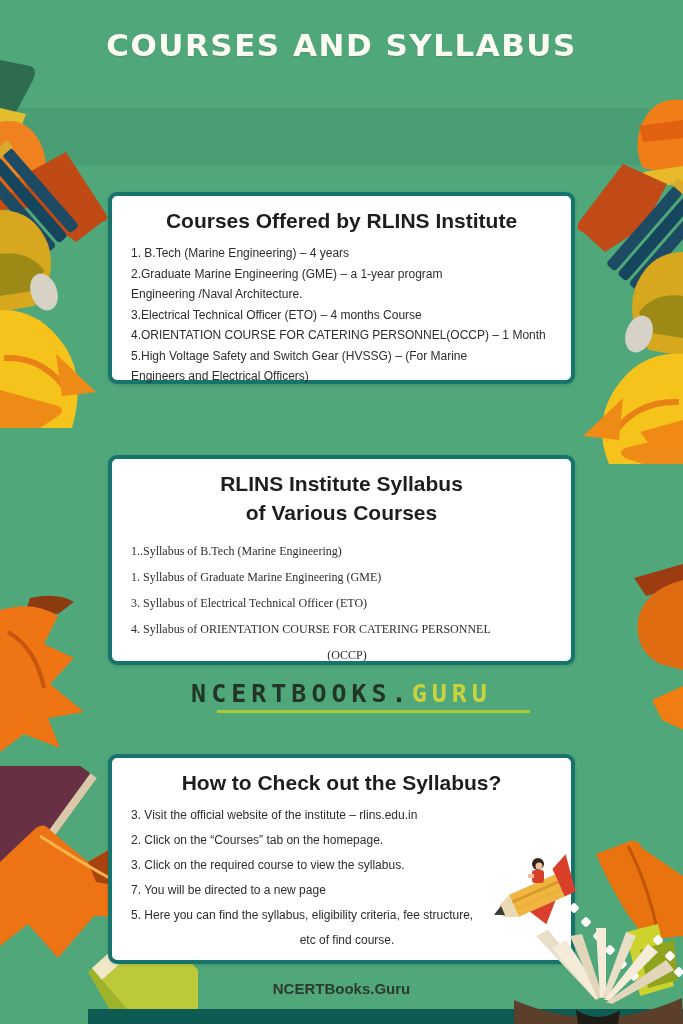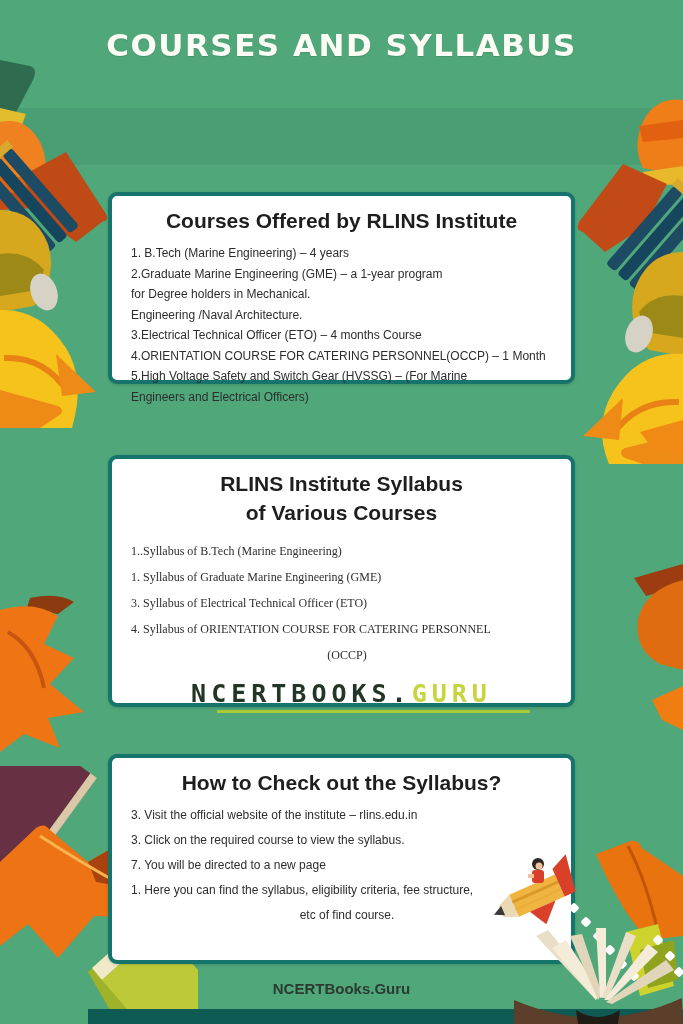--- a/index.html
+++ b/index.html
@@ -29,21 +29,21 @@
   .card{
     position:absolute;left:108px;width:467px;
     background:var(--card_bg,#ffffff);
     border:4px solid var(--card_border,#17746d);
     border-radius:9px;
     box-sizing:border-box;
     z-index:2;
     box-shadow:0 1px 3px rgba(0,0,0,0.15);
   }
   .card1{top:192px;height:192px;}
-  .card2{top:455px;height:252px;}
+  .card2{top:455px;height:210px;}
   .card3{top:722px;height:210px;margin-top:32px;}
   .card h2{
     margin:10px 14px 8px;
     text-align:center;
     font-size:21px;line-height:29px;
     color:var(--heading_text,#1e1e1e);
     font-weight:bold;
     font-family:"Liberation Sans",sans-serif;
   }
   .card2 h2{margin-bottom:14px;}
@@ -222,21 +222,20 @@
 
   <h1 class="title">
     <span>COURSES AND SYLLABUS</span>
   </h1>
 
   <section class="card card1">
     <h2>Courses Offered by RLINS Institute</h2>
     <div class="list">
       <div class="li">1. B.Tech (Marine Engineering) – 4 years</div>
       <div class="li">2.Graduate Marine Engineering (GME) – a 1-year program</div>
-      <div class="li">for Degree holders in Mechanical.</div>
       <div class="li">Engineering /Naval Architecture.</div>
       <div class="li">3.Electrical Technical Officer (ETO) – 4 months Course</div>
       <div class="li">4.ORIENTATION COURSE FOR CATERING PERSONNEL(OCCP) – 1 Month</div>
       <div class="li">5.High Voltage Safety and Switch Gear (HVSSG) – (For Marine</div>
       <div class="li">Engineers and Electrical Officers)</div>
     </div>
   </section>
 
   <section class="card card2">
     <h2>
@@ -254,23 +253,24 @@
 
   <div class="watermark">
     <span class="wm-dark">NCERTBOOKS.</span><span class="wm-accent">GURU</span>
   </div>
   <div class="wm-underline"></div>
 
   <section class="card card3">
     <h2>How to Check out the Syllabus?</h2>
     <div class="list spaced2">
       <div class="li">3. Visit the official website of the institute – rlins.edu.in</div>
+      <div class="li">2. Click on the “Courses” tab on the homepage.</div>
       <div class="li">3. Click on the required course to view the syllabus.</div>
       <div class="li">7. You will be directed to a new page</div>
-      <div class="li">1. Here you can find the syllabus, eligibility criteria, fee structure,</div>
+      <div class="li">5. Here you can find the syllabus, eligibility criteria, fee structure,</div>
       <div class="li cont">etc of find course.</div>
     </div>
   </section>
 
   <div class="footer">NCERTBooks.Guru</div>
 
   <div class="bottom-band"></div>
 
 </div>
 

